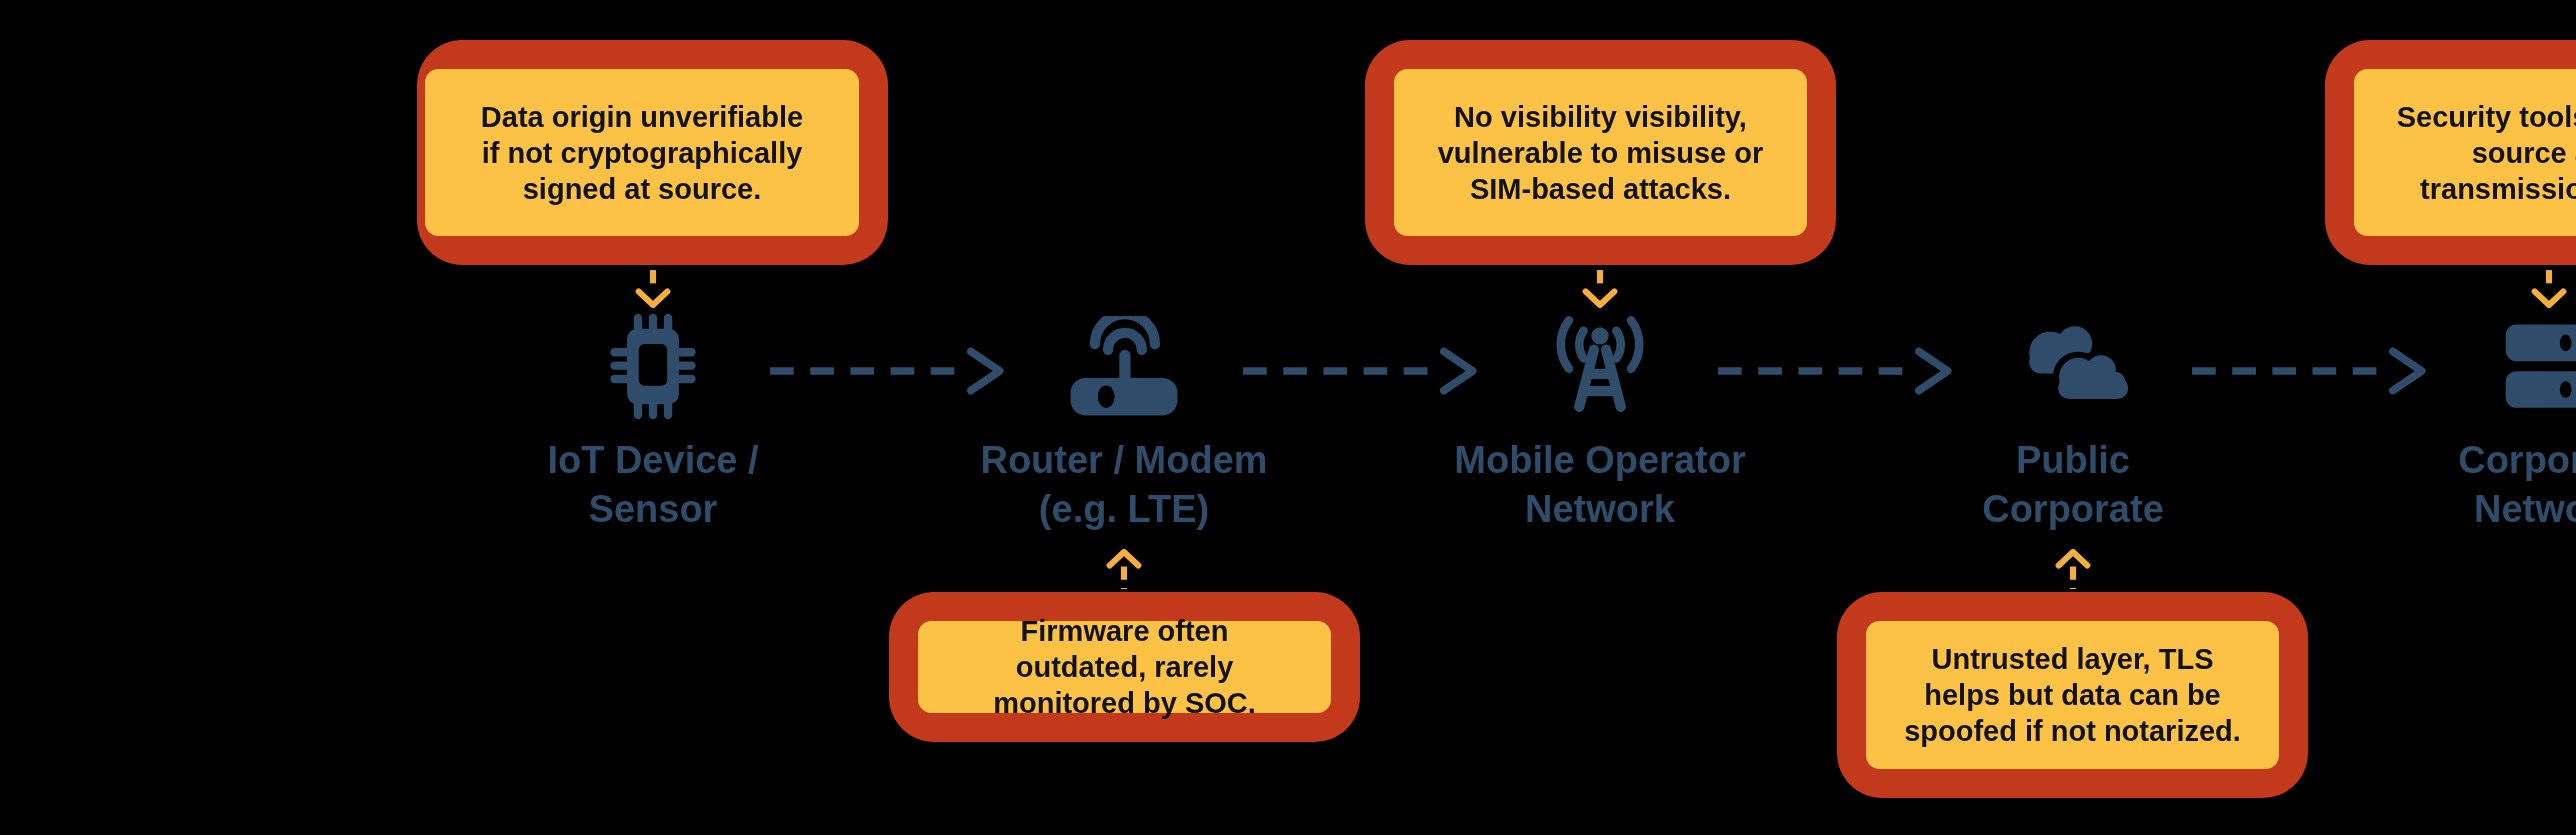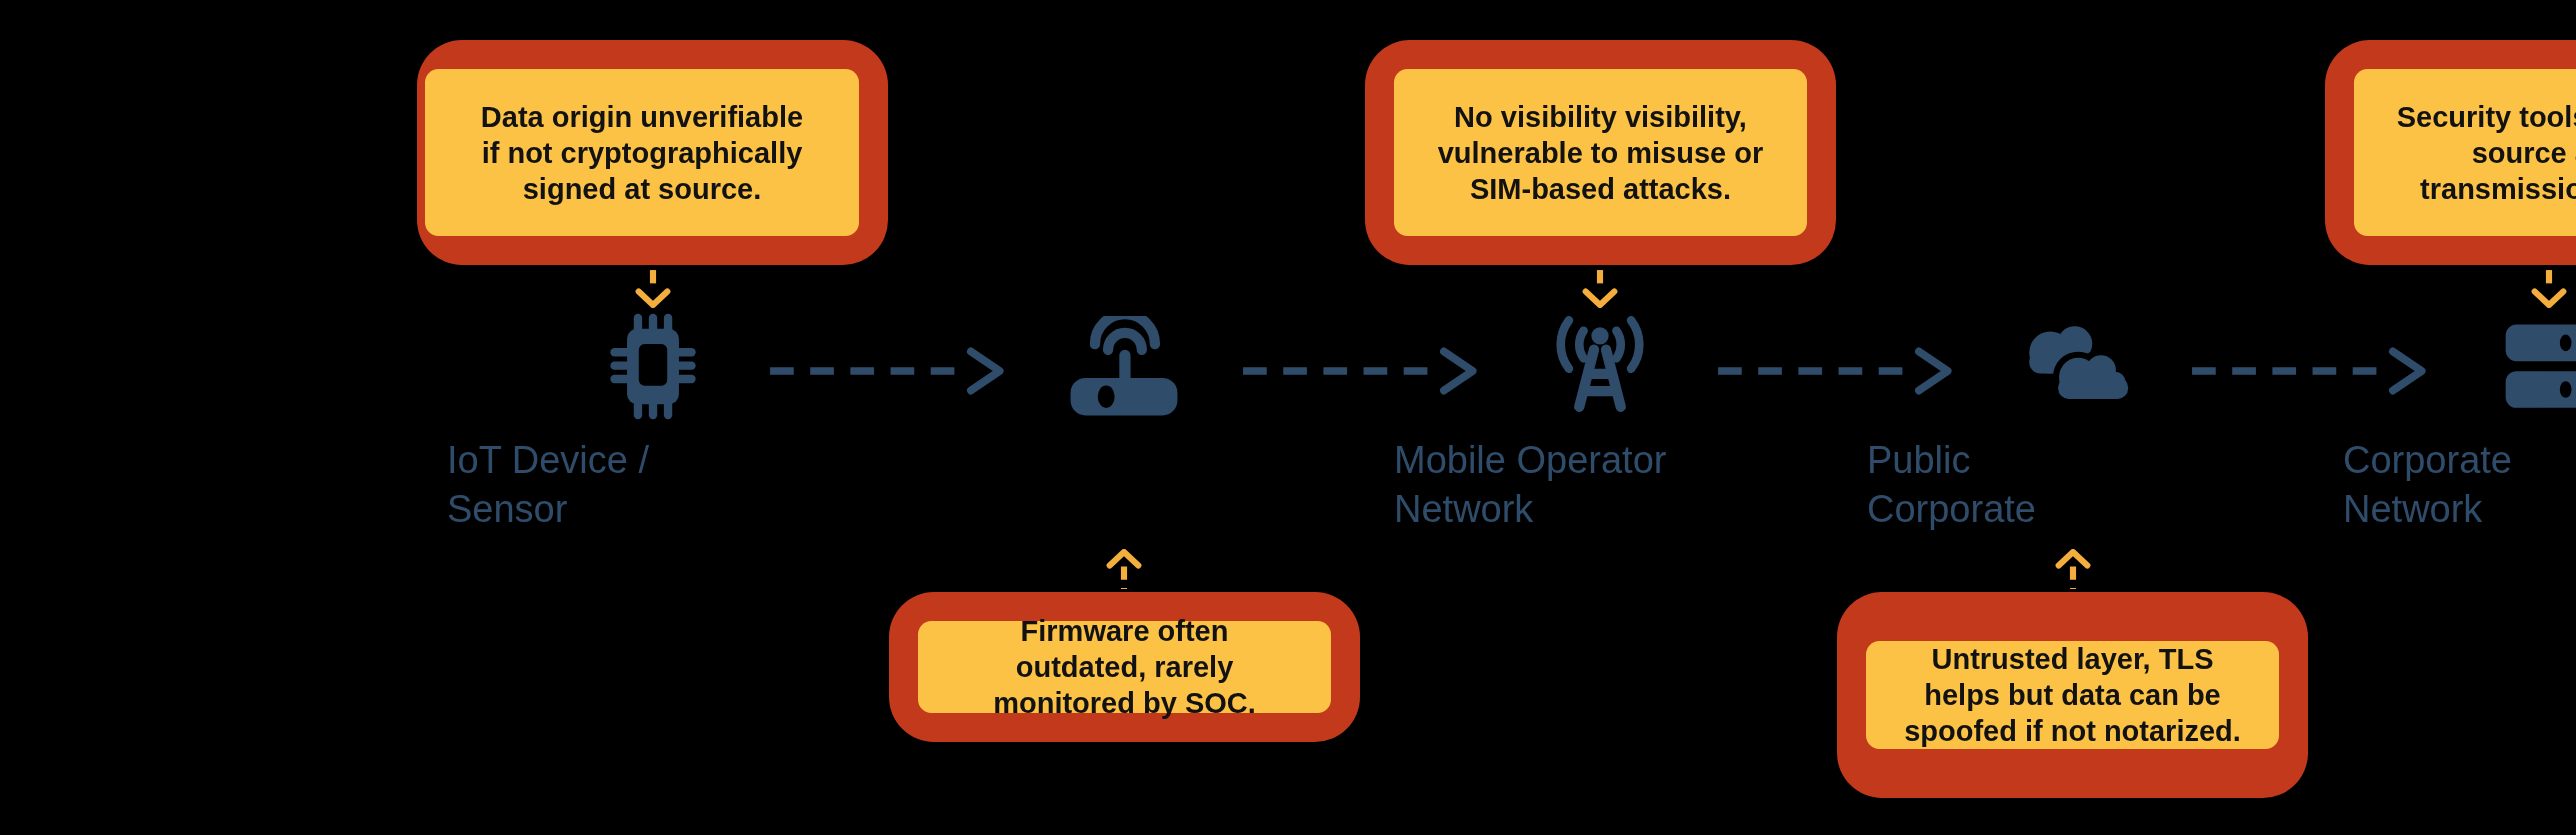--- a/index.html
+++ b/index.html
@@ -21,31 +21,31 @@
     display:flex; flex-direction:column; align-items:center; justify-content:center;
     text-align:center;
   }
   .callout-line{
     font-size:29px; line-height:36px; font-weight:600; color:var(--callout-text);
     white-space:nowrap;
   }
   .c1{left:417px;  top:40px;   width:471px; height:225px;padding-left:8px;}
   .c2{left:889px; top:592px; width:471px; height:150px;}
   .c3{left:1365px; top:40px;   width:471px; height:225px;}
-  .c4{left:1837px; top:592px; width:471px; height:206px;align-items:center;}
+  .c4{left:1837px; top:592px; width:471px; height:206px;}
   .c5{left:2325px; top:40px;   width:448px; height:225px;}
   
   .node{position:absolute; top:307px; width:412px; height:237px;}
   .n1{left:447px;} .n2{left:918px;} .n3{left:1394px;} .n4{left:1867px;} .n5{left:2343px;}
   .node-icon{position:absolute; left:50%; transform:translateX(-50%);}
   .n1 .node-icon{top:5.2px;} .n2 .node-icon{top:8.8px;} .n3 .node-icon{top:2.6px;}
   .n4 .node-icon{top:6.7px;} .n5 .node-icon{top:8.8px;}
   .node-label{
-    position:absolute; top:129px; left:0; right:0; 
-    color:var(--blue); font-size:38px; line-height:49px; font-weight:400;
+    position:absolute; top:129px; left:0; right:0; text-align:center;
+    color:var(--blue); font-size:38px; line-height:49px; font-weight:700;
   }
   
   .b{fill:var(--blue);}
   .hole{fill:var(--bg);}
   .h{fill:var(--bg);}
   .s{fill:none; stroke:var(--blue); stroke-width:11; stroke-linecap:round;}
   .s2{fill:none; stroke:var(--blue); stroke-width:12; stroke-linecap:round;}
   .s3{fill:none; stroke:var(--blue); stroke-width:10; stroke-linecap:round;}
   
   .harrow{position:absolute; top:340px; width:242px; height:62px;}
@@ -161,20 +161,24 @@
   </div>
 
   <div class="node n2">
     <svg class="node-icon" width="122" height="105" viewBox="0 0 130 112">
       <path class="s" d="M34,30 A 32 32 0 0 1 98 30"></path>
       <path class="s" d="M48,36 A 18 18 0 0 1 84 36"></path>
       <rect class="b" x="60" y="36" width="12" height="36" rx="6"></rect>
       <rect class="b" x="8" y="66" width="114" height="40" rx="16"></rect>
       <ellipse class="hole" cx="46" cy="86" rx="9" ry="12"></ellipse>
     </svg>
+    <div class="node-label">
+      <div>Router / Modem</div>
+      <div>(e.g. LTE)</div>
+    </div>
   </div>
 
   <div class="node n3">
     <svg class="node-icon" width="114" height="114" viewBox="0 0 132 132">
       <circle class="b" cx="66" cy="30" r="10"></circle>
       <path class="s2" d="M59,46 L42,112"></path>
       <path class="s2" d="M73,46 L90,112"></path>
       <path class="s2" d="M54,74 L78,74"></path>
       <path class="s2" d="M49,94 L83,94"></path>
       <path class="s3" d="M30,12 A 46 46 0 0 0 30,68"></path>

